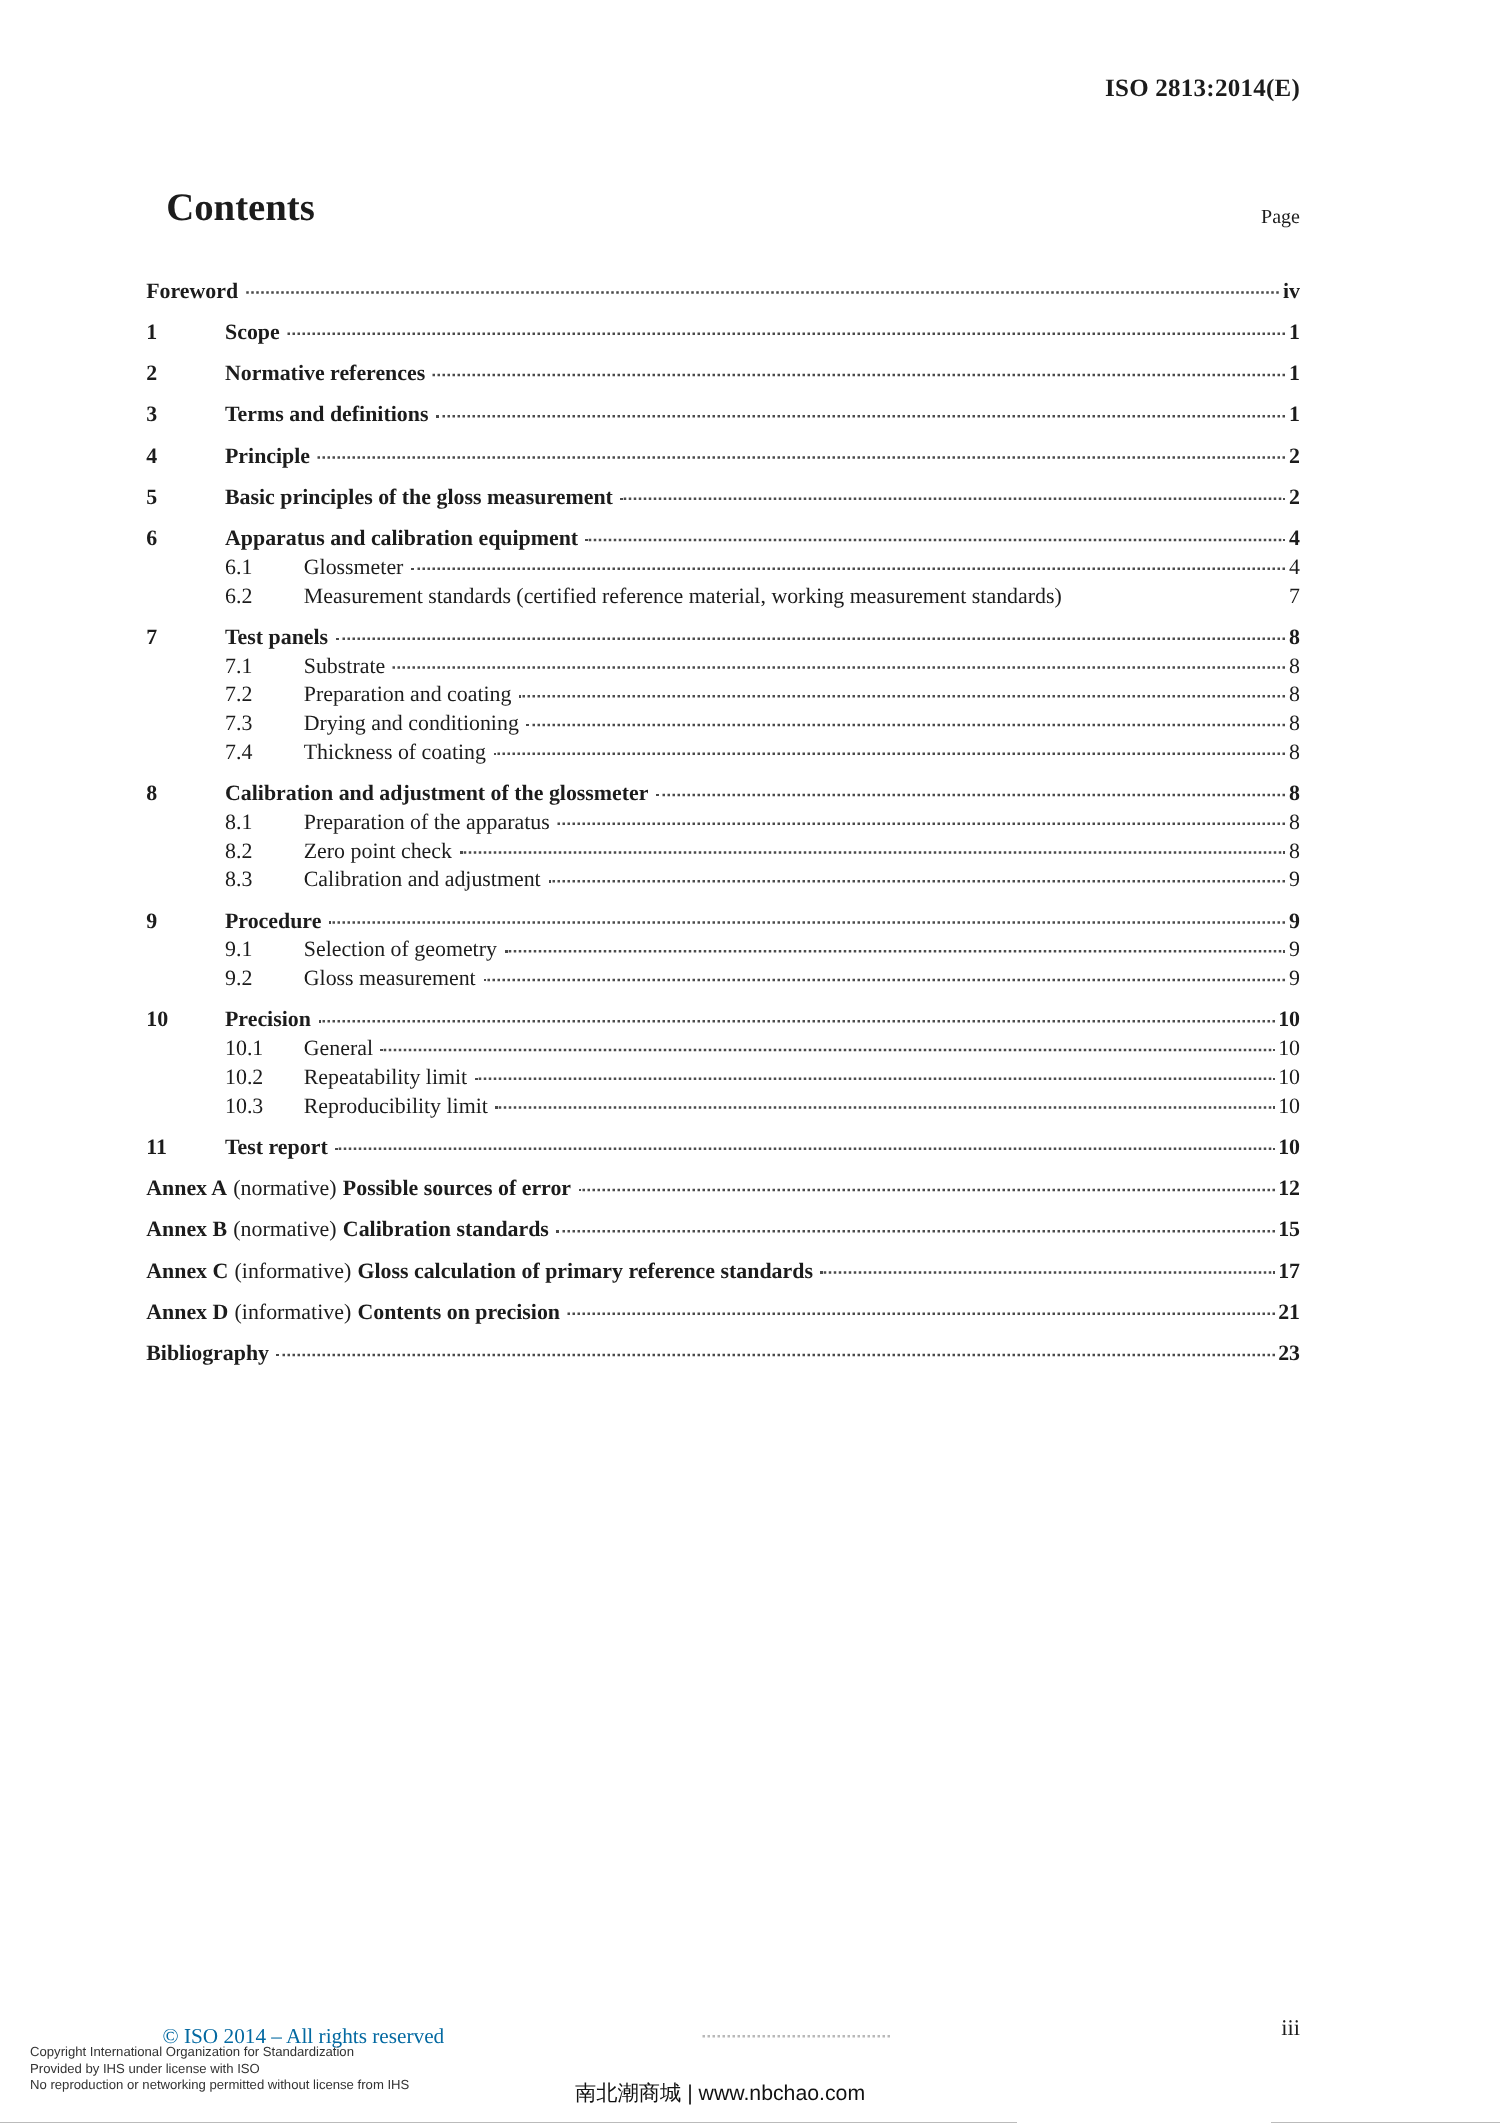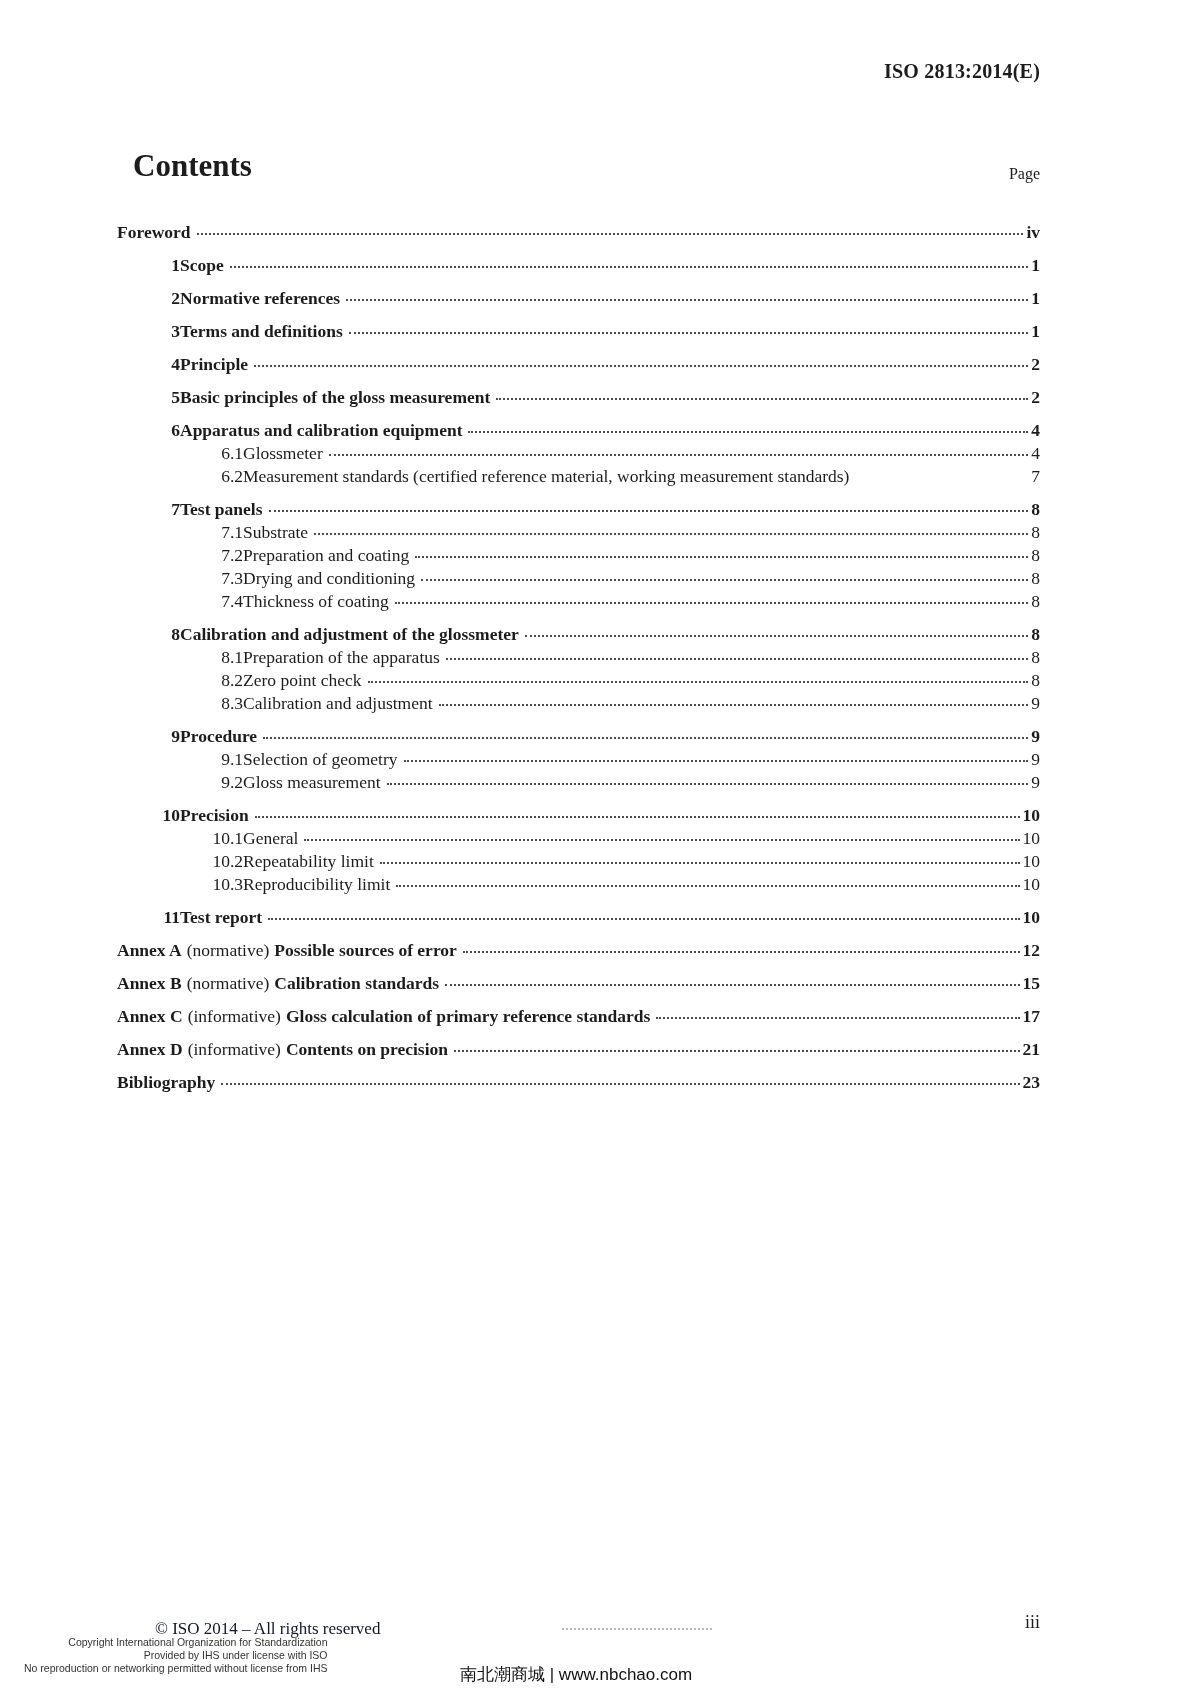--- a/index.html
+++ b/index.html
@@ -5,21 +5,20 @@
   html, body { margin: 0; padding: 0; background: #888; }
   .page {
     position: relative;
     width: 1200px;
     height: 1698px;
     margin: 0 auto;
     background: #ffffff;
     font-family: "Liberation Serif", "DejaVu Serif", serif;
     color: #1c1c1c;
     overflow: hidden;
-    text-align: right;
   }
 
   
   .doc-ref {
     position: absolute;
     top: 60px;
     right: 160px;
     font-size: 20px;
     font-weight: bold;
     letter-spacing: 0.2px;
@@ -73,22 +72,21 @@
   .toc-page { flex: none; }
   .toc-row.lvl0 .toc-page,
   .toc-row.lvl1 .toc-page { font-weight: bold; }
 
   
   .footer-copyright {
     position: absolute;
     left: 130px;
     top: 1619px;
     font-size: 17px;
-    color: #0f172a;
-    margin-left: 25px;
+    color: #0369a1;
   }
   .footer-smallprint {
     position: absolute;
     left: 24px;
     top: 1636px;
     font-family: "Liberation Sans", "DejaVu Sans", sans-serif;
     font-size: 10.5px;
     line-height: 13px;
     color: #333;
   }

